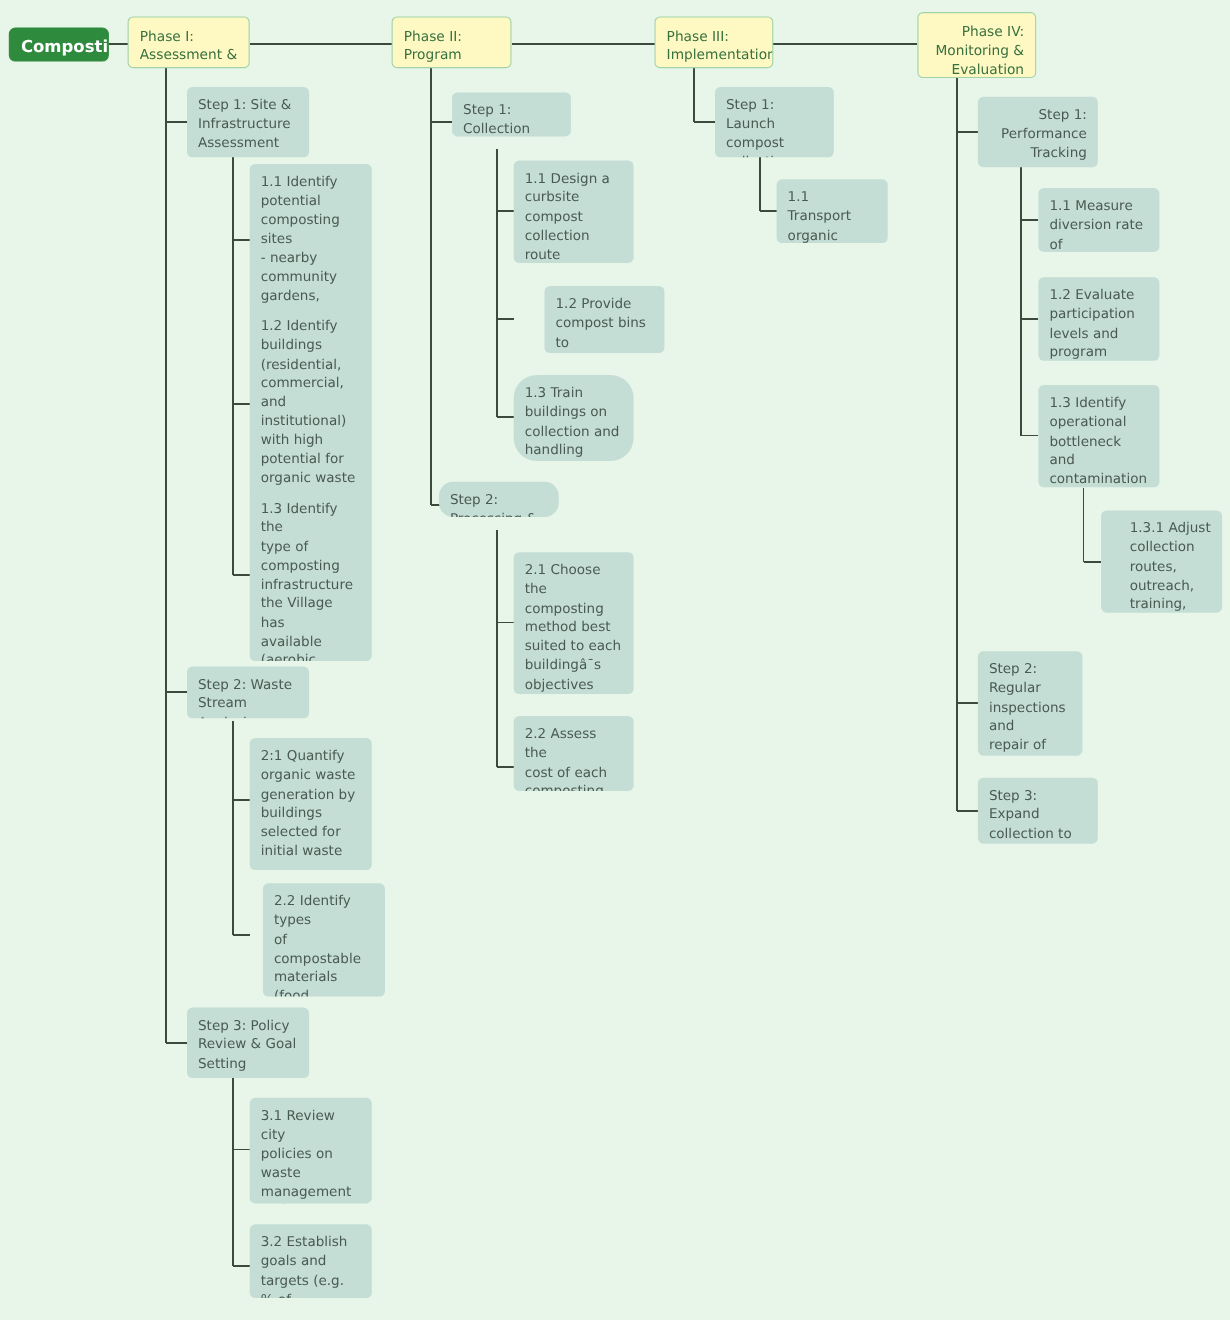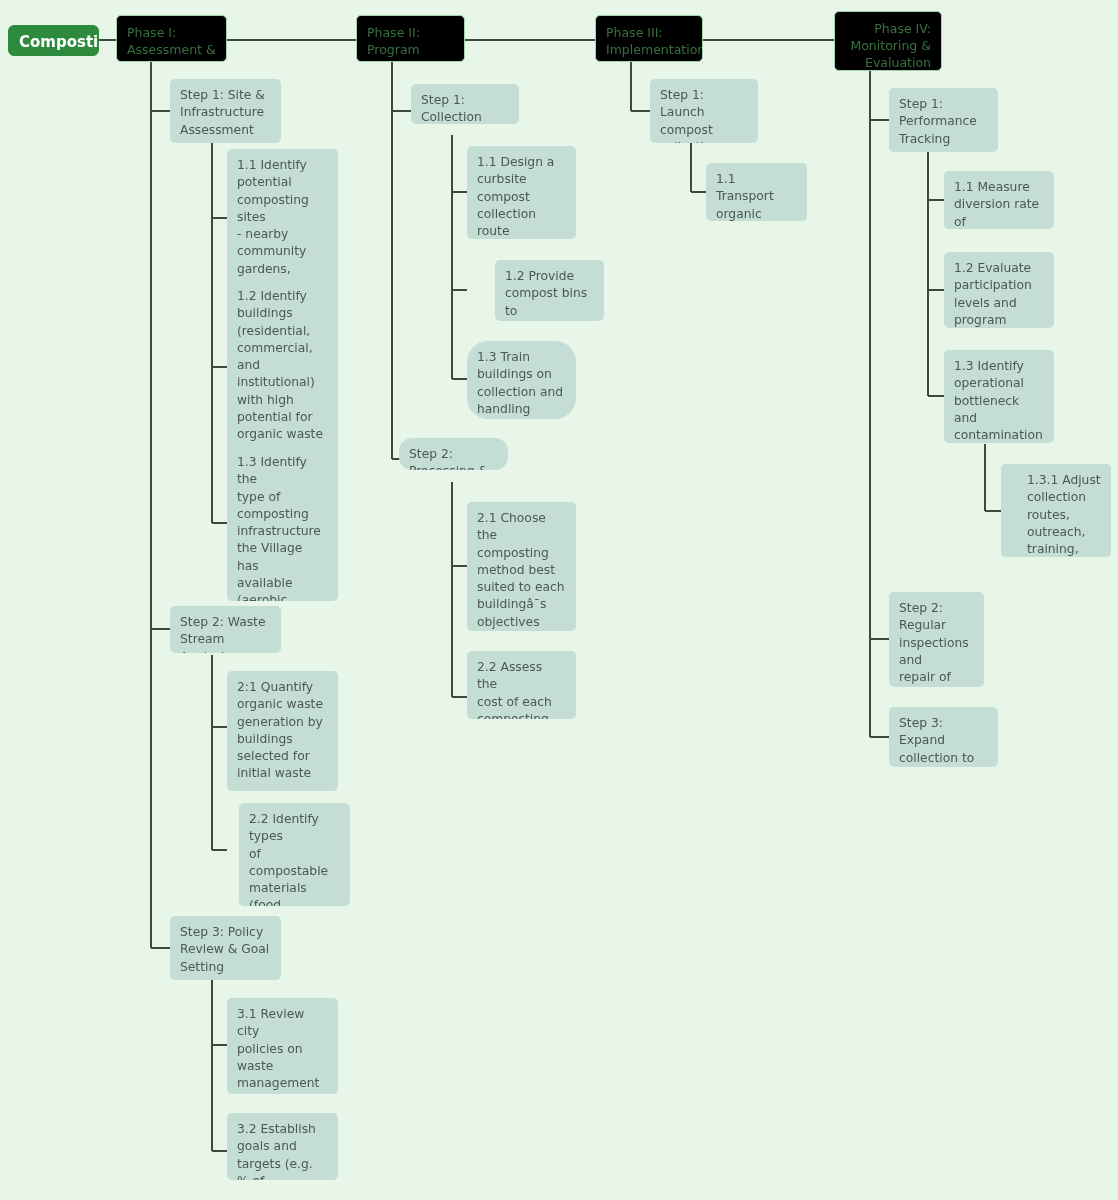--- a/index.html
+++ b/index.html
@@ -43,21 +43,21 @@
     border-radius: 6px;
     color: #ffffff;
     font-weight: bold;
     font-size: 15px;
     line-height: 18px;
     padding: 7px 10px;
     white-space: nowrap;
   }
   
   .n-phase {
-    background: #000000;
+    background: #fef9c3;
     border: 1px solid #a2d3a8;
     color: #38703f;
     font-size: 12.5px;
     line-height: 17px;
     padding: 8px 10px;
   }
   
   .n-step, .n-leaf {
     background: #c4ded5;
     border: none;
@@ -271,21 +271,21 @@
     <span class="txt">1.1 Transport
 organic waste to
 processing sites</span>
   </div>
 
   <div class="node n-phase" style="left:834px; top:11px; width:108px; height:60px;text-align:right;">
     <span class="txt">Phase IV:
 Monitoring &amp;
 Evaluation</span>
   </div>
-  <div class="node n-step" style="left:889px; top:88px; width:109px; height:64px;">
+  <div class="node n-step" style="left:889px; top:88px; width:109px; height:64px;text-align:right;">
     <span class="txt">Step 1:
 Performance
 Tracking</span>
   </div>
   <div class="node n-leaf" style="left:944px; top:171px; width:110px; height:58px;">
     <span class="txt">1.1 Measure
 diversion rate of
 organic waste</span>
   </div>
   <div class="node n-leaf" style="left:944px; top:252px; width:110px; height:76px;">

